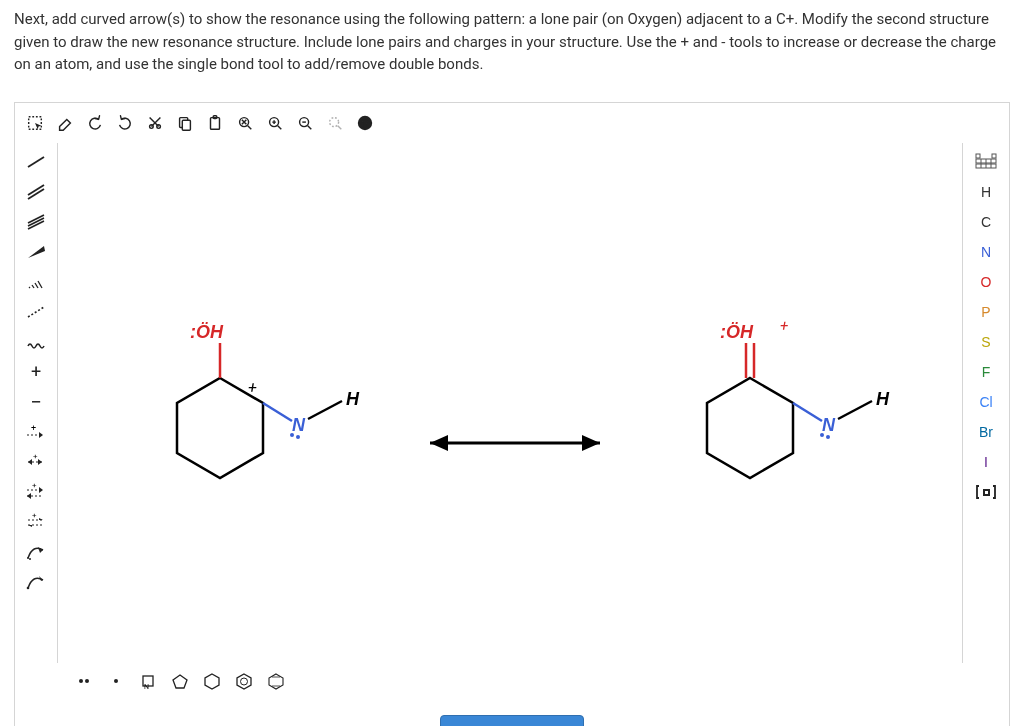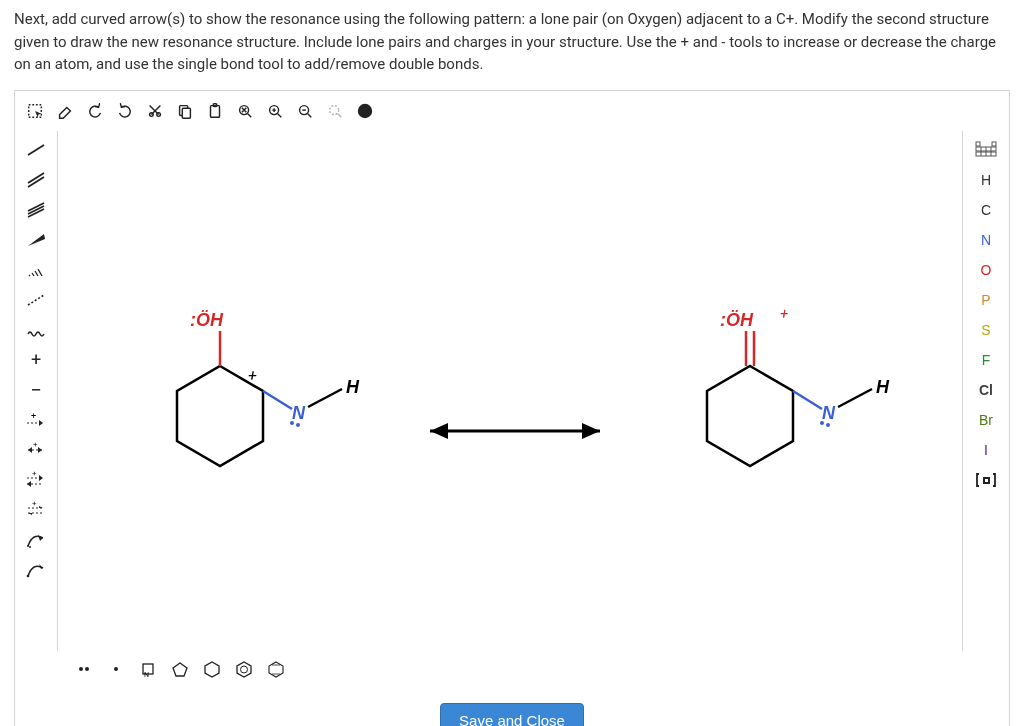--- a/index.html
+++ b/index.html
@@ -5,21 +5,21 @@
   * { box-sizing: border-box; margin: 0; padding: 0; }
   body {
     font-family: -apple-system, "Segoe UI", Roboto, "Helvetica Neue", Arial, sans-serif;
     font-size: 15px;
     color: #333;
     background: #fff;
     width: 1024px;
     height: 726px;
     padding: 8px 14px;
   }
-  .instructions { line-height: 1.5; margin-bottom: 14px; }
+  .instructions { line-height: 1.5; margin-bottom: 26px; }
   .editor-frame {
     border: 1px solid #d5d5d5;
     width: 100%;
   }
   .top-toolbar {
     display: flex;
     align-items: center;
     padding: 6px 6px;
     gap: 2px;
   }
@@ -74,21 +74,21 @@
     padding: 8px 18px;
     border-radius: 4px;
     font-size: 15px;
     cursor:pointer;
   }
   .ltool svg { width:26px; height:20px; }
   .bbtn svg { width:20px; height:18px;}
   
   .c-H{color:#333;} .c-C{color:#333;} .c-N{color:#3a5fd6;} .c-O{color:#d62728;}
   .c-P{color:#d6892c;} .c-S{color:#bba60a;} .c-F{color:#2a8a3a;}
-  .c-Cl{color:#404040;font-weight:bold;} .c-Br{color:#4d7c0f;} .c-I{color:#5a1a8a;}
+  .c-Cl{color:#3b82f6;} .c-Br{color:#0369a1;} .c-I{color:#5a1a8a;}
   
   .mol-label { font-family: Arial, sans-serif; font-size:18px; font-weight:bold;}
 </style>
 </head>
 <body>
 
 <p class="instructions">Next, add curved arrow(s) to show the resonance using the following pattern: a lone pair (on Oxygen) adjacent to a C+. Modify the second structure given to draw the new resonance structure. Include lone pairs and charges in your structure. Use the + and - tools to increase or decrease the charge on an atom, and use the single bond tool to add/remove double bonds.</p>
 
 <div class="editor-frame">
 

